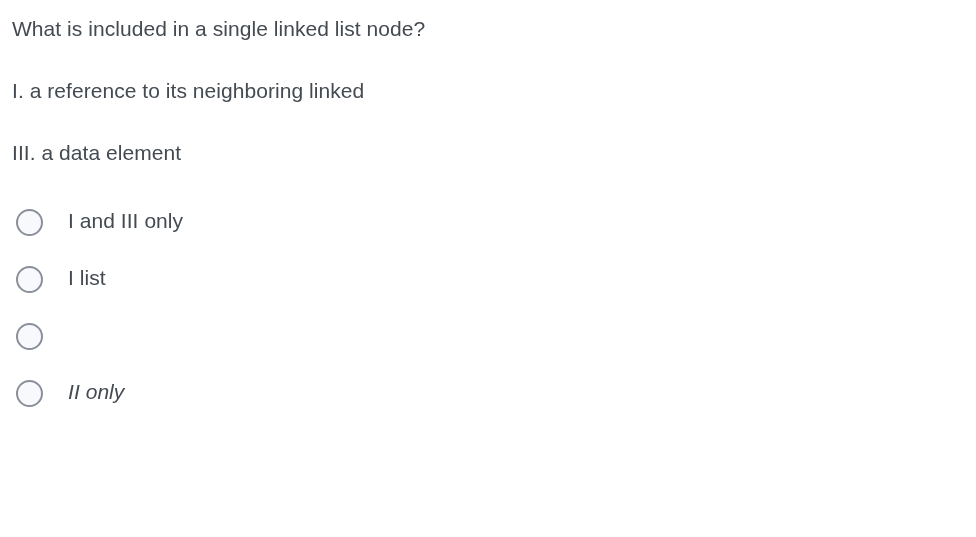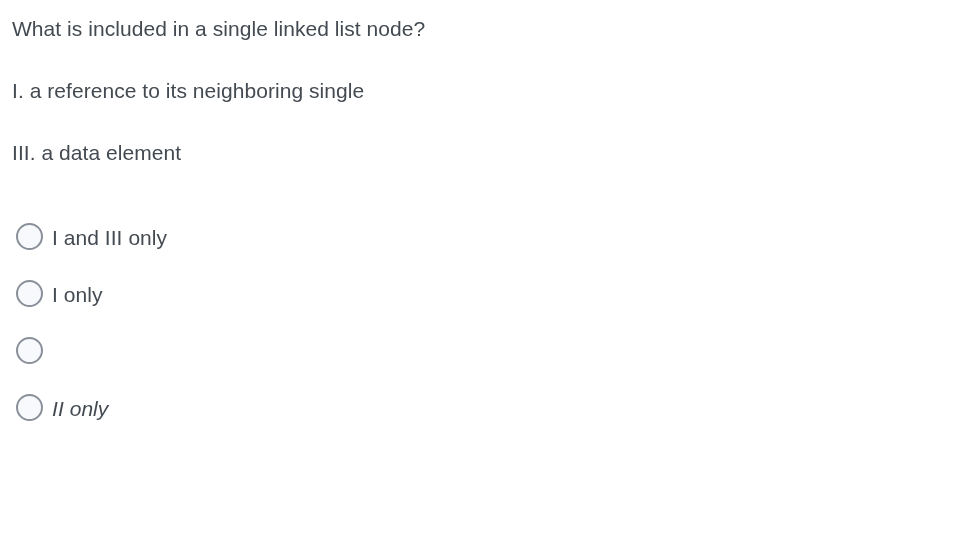--- a/index.html
+++ b/index.html
@@ -42,25 +42,26 @@
     margin-bottom: 0;
   }
 
   .options {
     margin-top: 44px;
     padding-left: 16px;
   }
 
   .option-row {
     display: flex;
-    align-items: flex-end;
+    align-items: flex-start;
     height: 41px;
     margin-bottom: 16px;
     cursor: pointer;
     width: 520px;
+    gap: 16px;
   }
 
   .option-row:last-child {
     margin-bottom: 0;
     font-style: italic;
   }
 
   .radio {
     flex: 0 0 auto;
     width: 27px;
@@ -80,34 +81,34 @@
     letter-spacing: 0.05px;
   }
 </style>
 </head>
 <body>
 
 <div class="quiz">
 
   <div class="stem">
     <p class="stem-line">What is included in a single linked list node?</p>
-    <p class="stem-line">I. a reference to its neighboring single</p>
+    <p class="stem-line">I. a reference to its neighboring linked</p>
     <p class="stem-line">III. a data element</p>
   </div>
 
   <div class="options">
 
     <div class="option-row">
       <span class="radio"></span>
       <span class="option-label">I and III only</span>
     </div>
 
     <div class="option-row">
       <span class="radio"></span>
-      <span class="option-label">I only</span>
+      <span class="option-label">I list</span>
     </div>
 
     <div class="option-row">
       <span class="radio"></span>
     </div>
 
     <div class="option-row">
       <span class="radio"></span>
       <span class="option-label">II only</span>
     </div>

